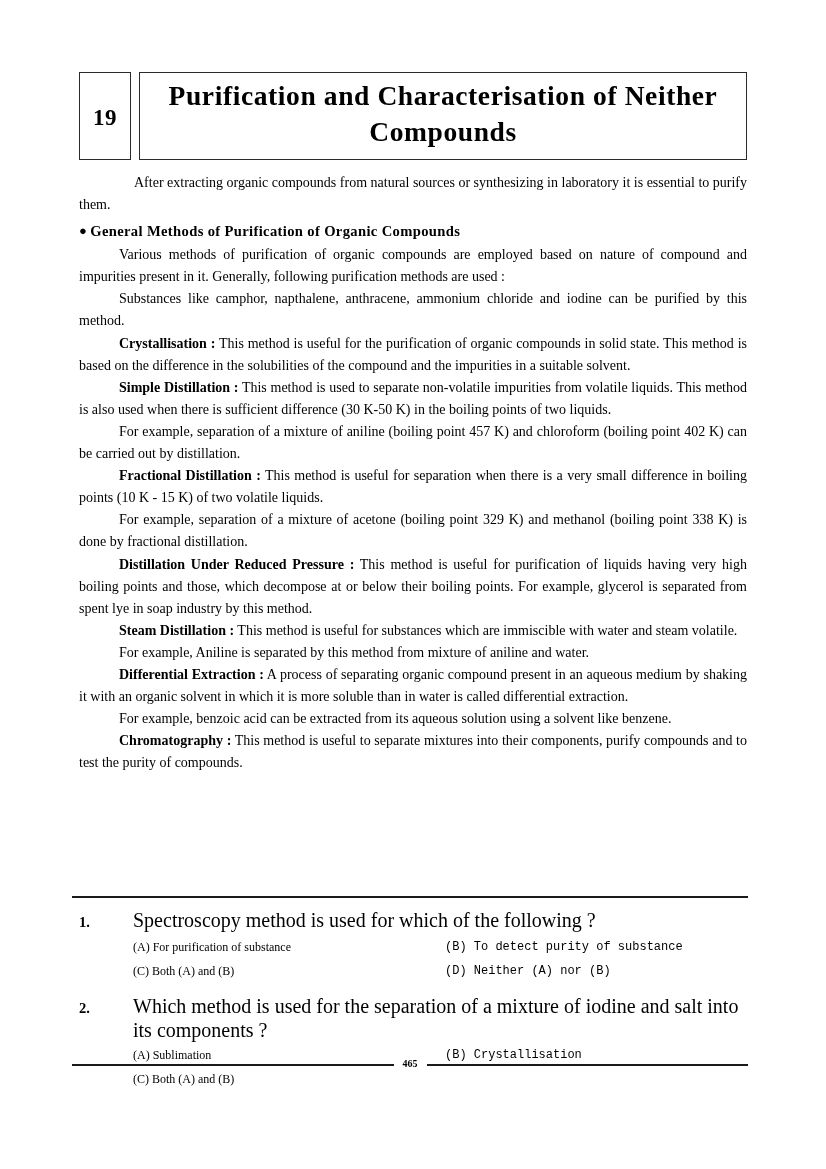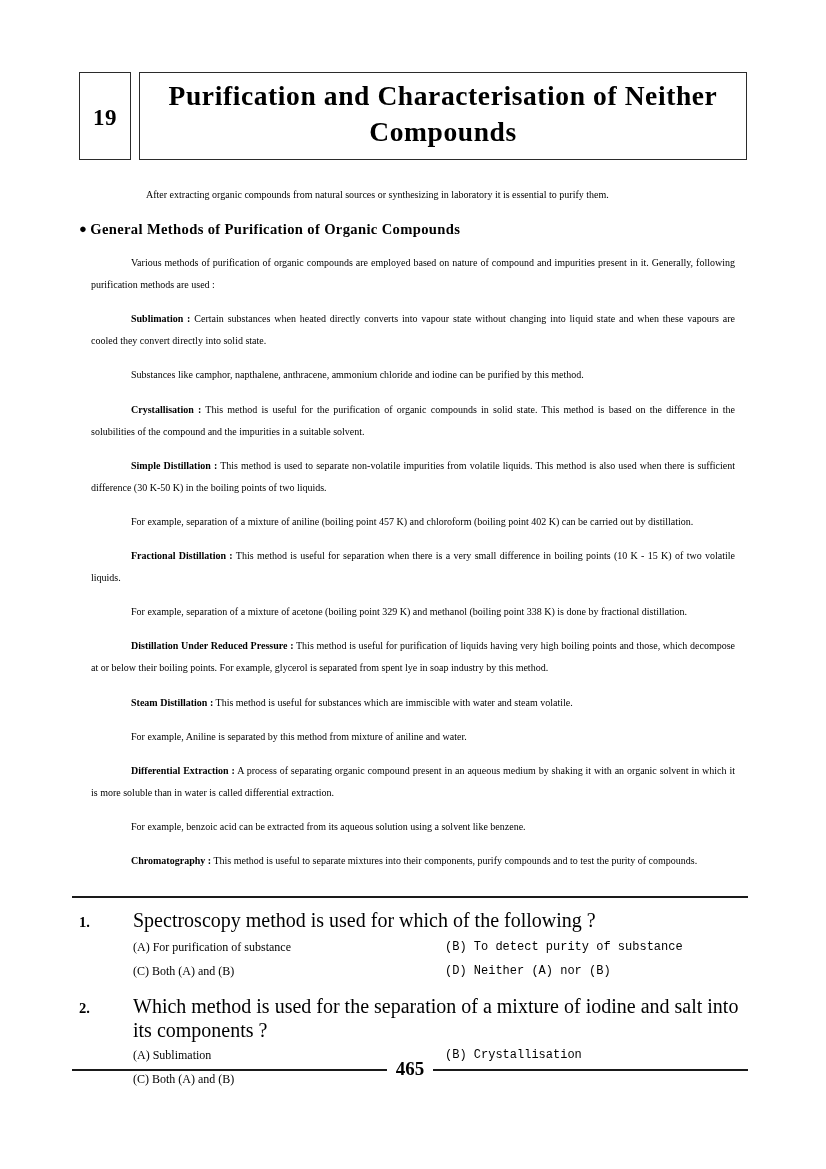--- a/index.html
+++ b/index.html
@@ -66,22 +66,22 @@
   }
 
   
   .content {
     position: absolute;
     left: 79px;
     top: 172px;
     width: 668px;
   }
   p.para {
-    margin: 12px;
-    font-size: 10px;
+    margin: 0;
+    font-size: 14px;
     line-height: 22.1px;
     text-align: justify;
     text-justify: inter-word;
     text-indent: 40px;
     hyphens: none;
   }
   p.para.first {
     text-indent: 55px;
   }
   p.para b {
@@ -166,21 +166,21 @@
     width: 676px;
     display: flex;
     align-items: center;
   }
   .footer .rule {
     flex: 1;
     height: 0;
     border-top: 2.2px solid #1a1a1a;
   }
   .footer .page-num {
-    font-size: 19px;
+    font-size: 10px;
     font-weight: bold;
     padding: 0 9px;
     line-height: 1;
     transform: translateY(-1px);
   }
 </style>
 </head>
 <body>
 
 <div class="page">
@@ -197,21 +197,20 @@
   <div class="content">
 
     <p class="para first">After extracting organic compounds from natural sources or synthesizing in laboratory it is essential to purify them.</p>
 
     <h2 class="bullet-heading">
       <span class="dot">●</span><span>General Methods of Purification of Organic Compounds</span>
     </h2>
 
     <p class="para"><b></b><span>Various methods of purification of organic compounds are employed based on nature of compound and impurities present in it. Generally, following purification methods are used :</span></p>
 
-    <p class="para"><b>Sublimation :</b><span> Certain substances when heated directly converts into vapour state without changing into liquid state and when these vapours are cooled they convert directly into solid state.</span></p>
 
     <p class="para"><b></b><span>Substances like camphor, napthalene, anthracene, ammonium chloride and iodine can be purified by this method.</span></p>
 
     <p class="para"><b>Crystallisation :</b><span> This method is useful for the purification of organic compounds in solid state. This method is based on the difference in the solubilities of the compound and the impurities in a suitable solvent.</span></p>
 
     <p class="para"><b>Simple Distillation :</b><span> This method is used to separate non-volatile impurities from volatile liquids. This method is also used when there is sufficient difference (30 K-50 K) in the boiling points of two liquids.</span></p>
 
     <p class="para"><b></b><span>For example, separation of a mixture of aniline (boiling point 457 K) and chloroform (boiling point 402 K) can be carried out by distillation.</span></p>
 
     <p class="para"><b>Fractional Distillation :</b><span> This method is useful for separation when there is a very small difference in boiling points (10 K - 15 K) of two volatile liquids.</span></p>

